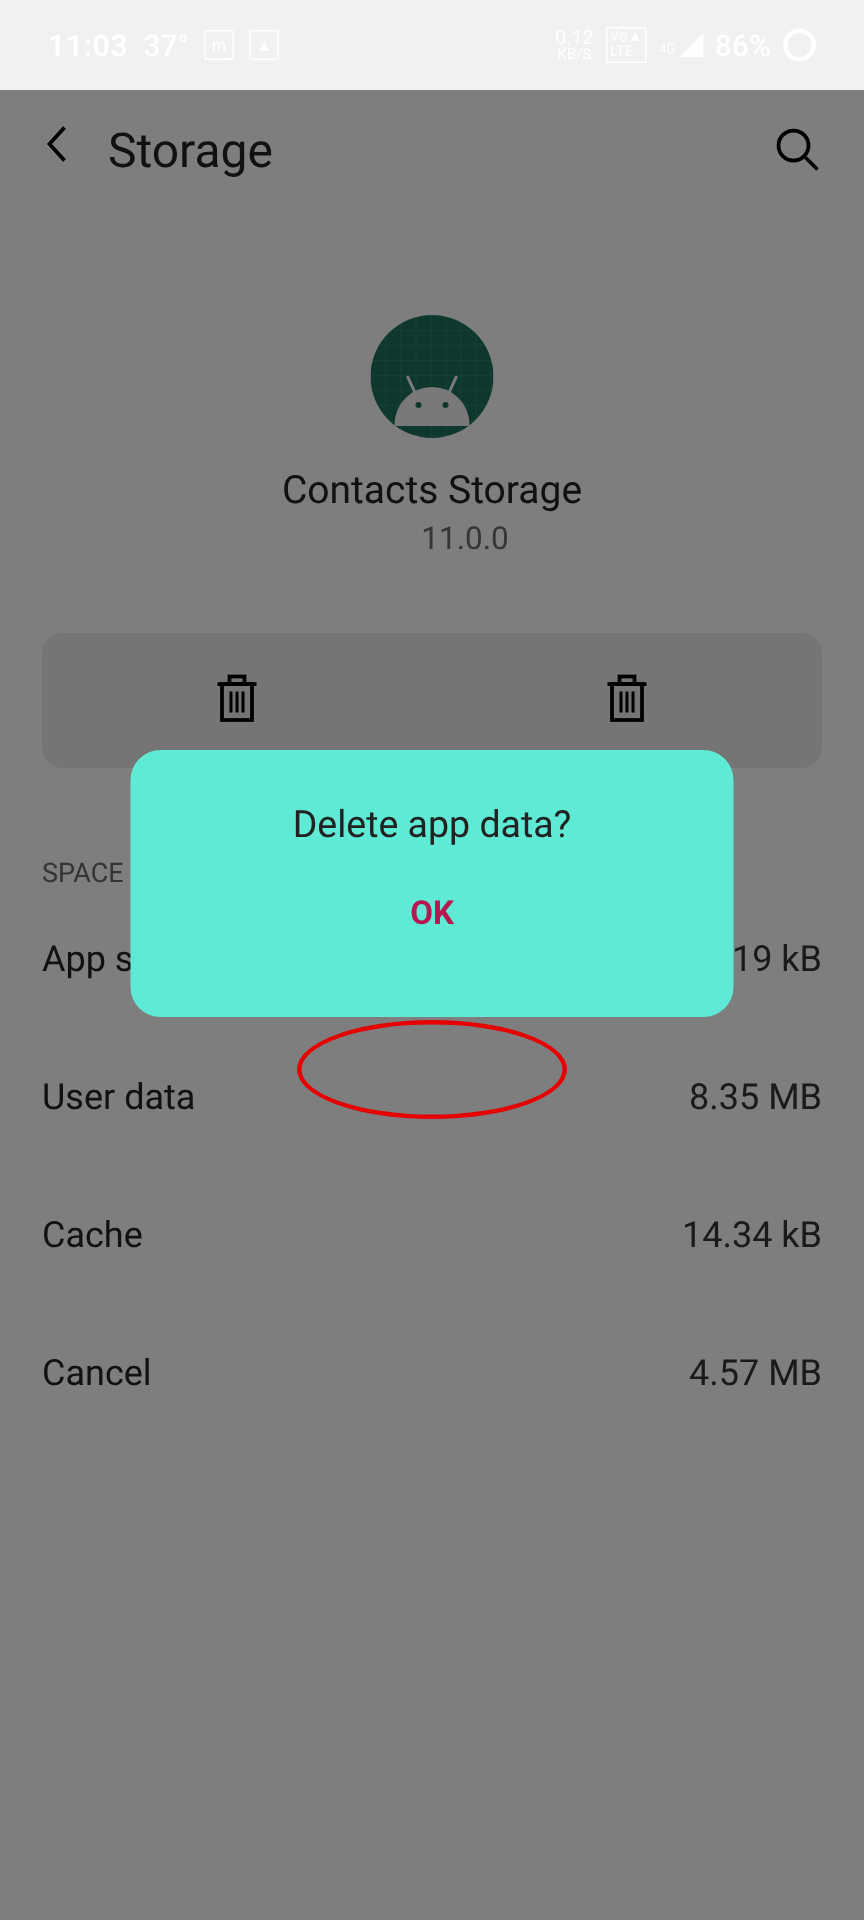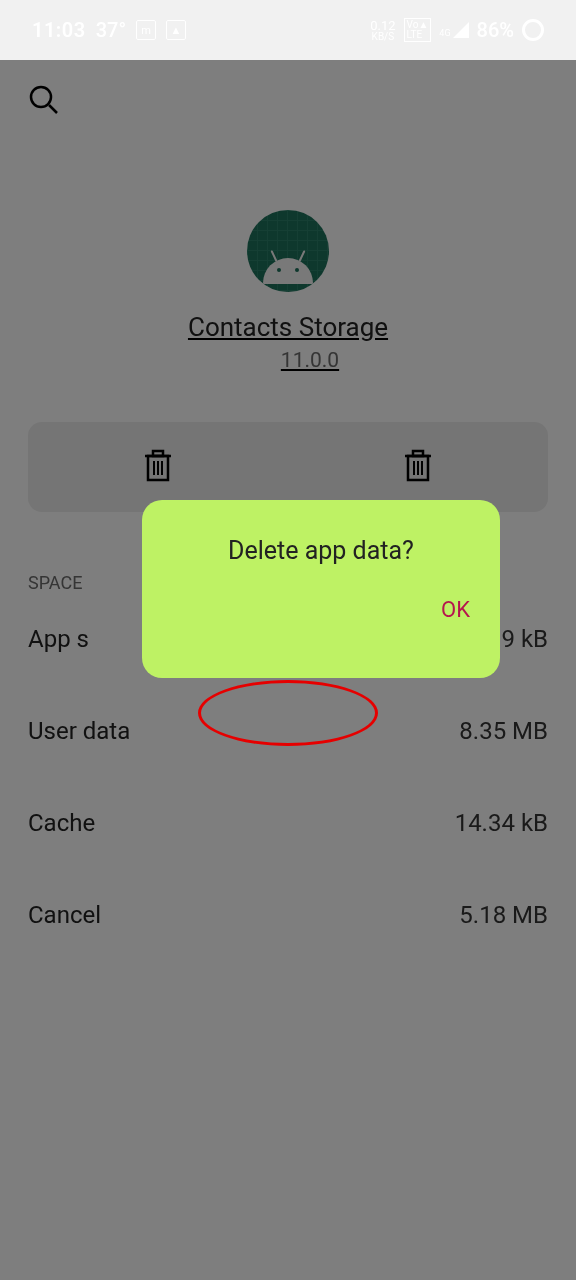--- a/index.html
+++ b/index.html
@@ -37,21 +37,21 @@
       align-items: center;
       padding: 0 28px;
       justify-content: space-between;
     }
     .app-header-left { display: flex; align-items: center; gap: 24px; }
     .back-arrow { font-size: 30px; color: #000; }
     .page-title { font-size: 32px; color: #222; font-weight: 400; }
     .search-icon-wrap { width: 32px; height: 32px; }
 
     
-    .app-info { text-align: center; padding-top: 70px; padding-bottom: 50px; text-decoration: underline; }
+    .app-info { text-align: center; padding-top: 70px; padding-bottom: 50px; }
     .app-icon-circle {
       width: 82px; height: 82px; border-radius: 50%;
       background: #1c6b56;
       margin: 0 auto 20px;
       display: flex; align-items: center; justify-content: center;
       background-image: linear-gradient(#2a7a65 1px, transparent 1px), linear-gradient(90deg, #2a7a65 1px, transparent 1px);
       background-size: 10px 10px;
       position: relative;
       overflow: hidden;
     }
@@ -104,34 +104,33 @@
     .scrim { position: absolute; inset: 0; background: rgba(0,0,0,0.48); }
 
     
     .status-bar { position: relative; z-index: 2; }
 
     
     .dialog {
       position: absolute;
       left: 50%; top: 500px;
       transform: translateX(-50%);
-      width: 358px;
-      background: #bef264;
+      width: 402px;
+      background: #5eead4;
       border-radius: 20px;
       padding: 36px 30px 30px;
       z-index: 3;
-      margin-left: 33px;
     }
     .dialog-title { font-size: 25px; color: #222; text-align: center; font-weight: 400; margin-bottom: 16px; }
     .dialog-body { font-size: 19px; color: #777; line-height: 1.3; margin-bottom: 36px; }
     .dialog-btn {
       display: block;
-      text-align: right;
+      text-align: center;
       font-size: 22px;
-      font-weight: 400;
+      font-weight: 700;
       color: #b5174e;
       padding: 16px 0;
     }
     .dialog-btn.ok { margin-bottom: 10px; }
 
     
     .highlight-ellipse {
       position: absolute;
       left: 50%; top: 680px;
       transform: translateX(-50%);
@@ -161,20 +160,28 @@
     <span style="display:flex;align-items:flex-end;gap:2px;">
       <span style="font-size:9px;">4G</span>
       <span class="signal-tri"></span>
     </span>
     <span class="status-battery">86%</span>
     <span class="status-ring"></span>
   </div>
 </div>
 
 <div class="app-header">
+  <div class="app-header-left">
+    <span class="back-arrow">
+      <svg width="20" height="30" viewBox="0 0 20 30">
+          <path d="M15 4 L5 15 L15 26" stroke="#000" stroke-width="2.5" fill="none"></path>
+        </svg>
+    </span>
+    <span class="page-title">Storage</span>
+  </div>
   <span class="search-icon-wrap">
     <svg width="32" height="32" viewBox="0 0 32 32">
         <circle cx="13" cy="13" r="10" stroke="#000" stroke-width="2.5" fill="none"></circle>
         <line x1="21" y1="21" x2="29" y2="29" stroke="#000" stroke-width="2.5"></line>
       </svg>
   </span>
 </div>
 
 <div class="app-info">
   <div class="app-icon-circle">
@@ -219,21 +226,21 @@
 <div class="storage-row">
   <span>User data</span>
   <span class="storage-val">8.35 MB</span>
 </div>
 <div class="storage-row">
   <span>Cache</span>
   <span class="storage-val">14.34 kB</span>
 </div>
 <div class="storage-row">
   <span>Cancel</span>
-  <span class="storage-val">5.18 MB</span>
+  <span class="storage-val">4.57 MB</span>
 </div>
 
 <div class="scrim"></div>
 
 <div class="dialog">
   <div class="dialog-title">Delete app data?</div>
   <div class="dialog-btn ok">OK</div>
 </div>
 
 <div class="highlight-ellipse"></div>

